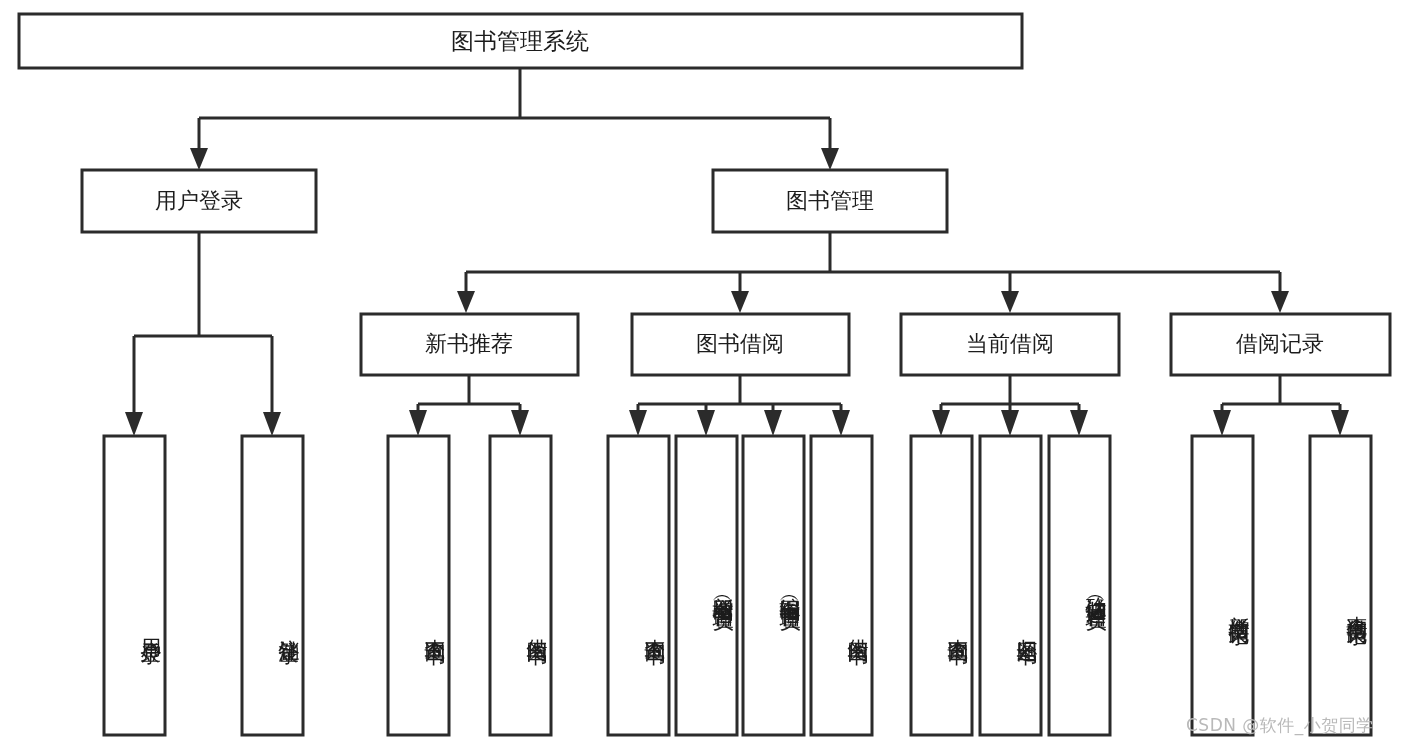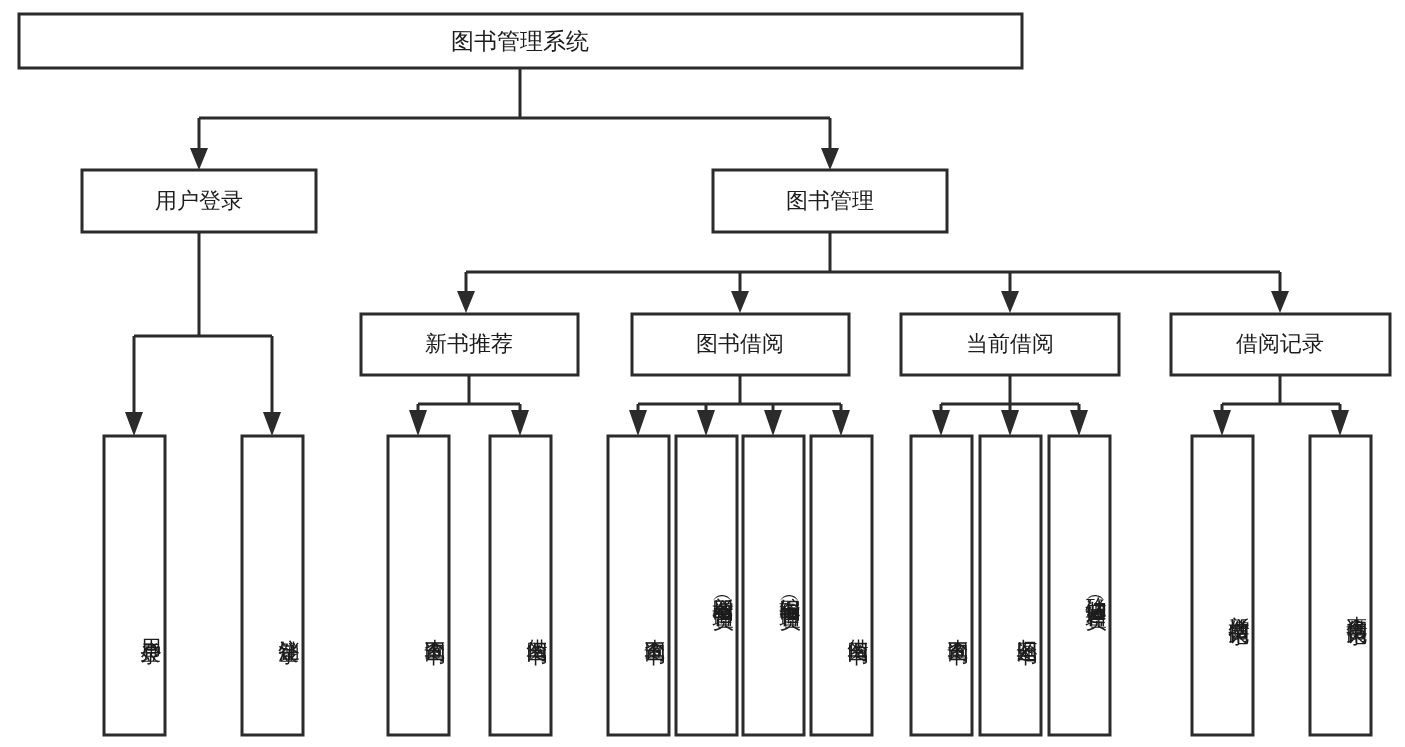--- a/index.html
+++ b/index.html
@@ -208,14 +208,15 @@
   <div class="vlabel" style="left:747px; top:444px; width:53px; height:290px;">编辑图书（管理员）</div>
   <div class="vlabel" style="left:815px; top:516px; width:53px; height:220px;">借阅图书</div>
 
   <div class="vlabel" style="left:915px; top:516px; width:53px; height:220px;">查询图书</div>
   <div class="vlabel" style="left:984px; top:516px; width:53px; height:220px;">归还图书</div>
   <div class="vlabel" style="left:1053px; top:444px; width:53px; height:290px;">确认归还（管理员）</div>
 
   <div class="vlabel" style="left:1196px; top:480px; width:53px; height:250px;">新增借阅记录</div>
   <div class="vlabel" style="left:1314px; top:480px; width:53px; height:250px;">查询借阅记录</div>
 
+  <div class="watermark">CSDN @软件_小贺同学</div>
 
 </div>
 
 </body></html>

